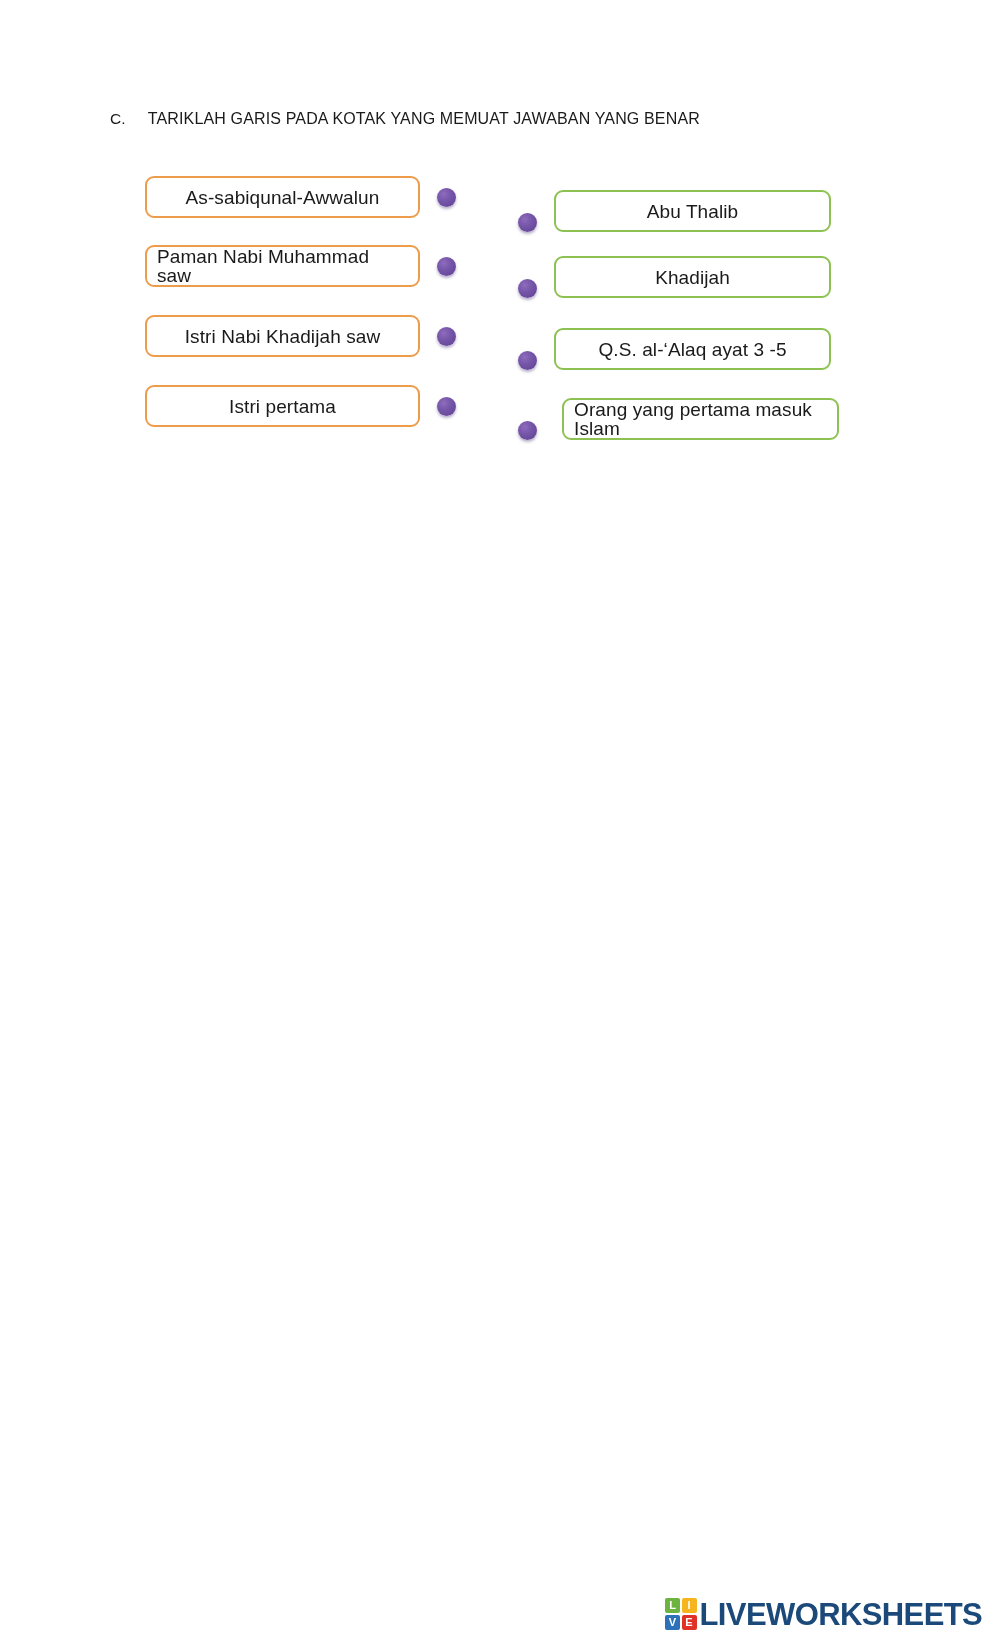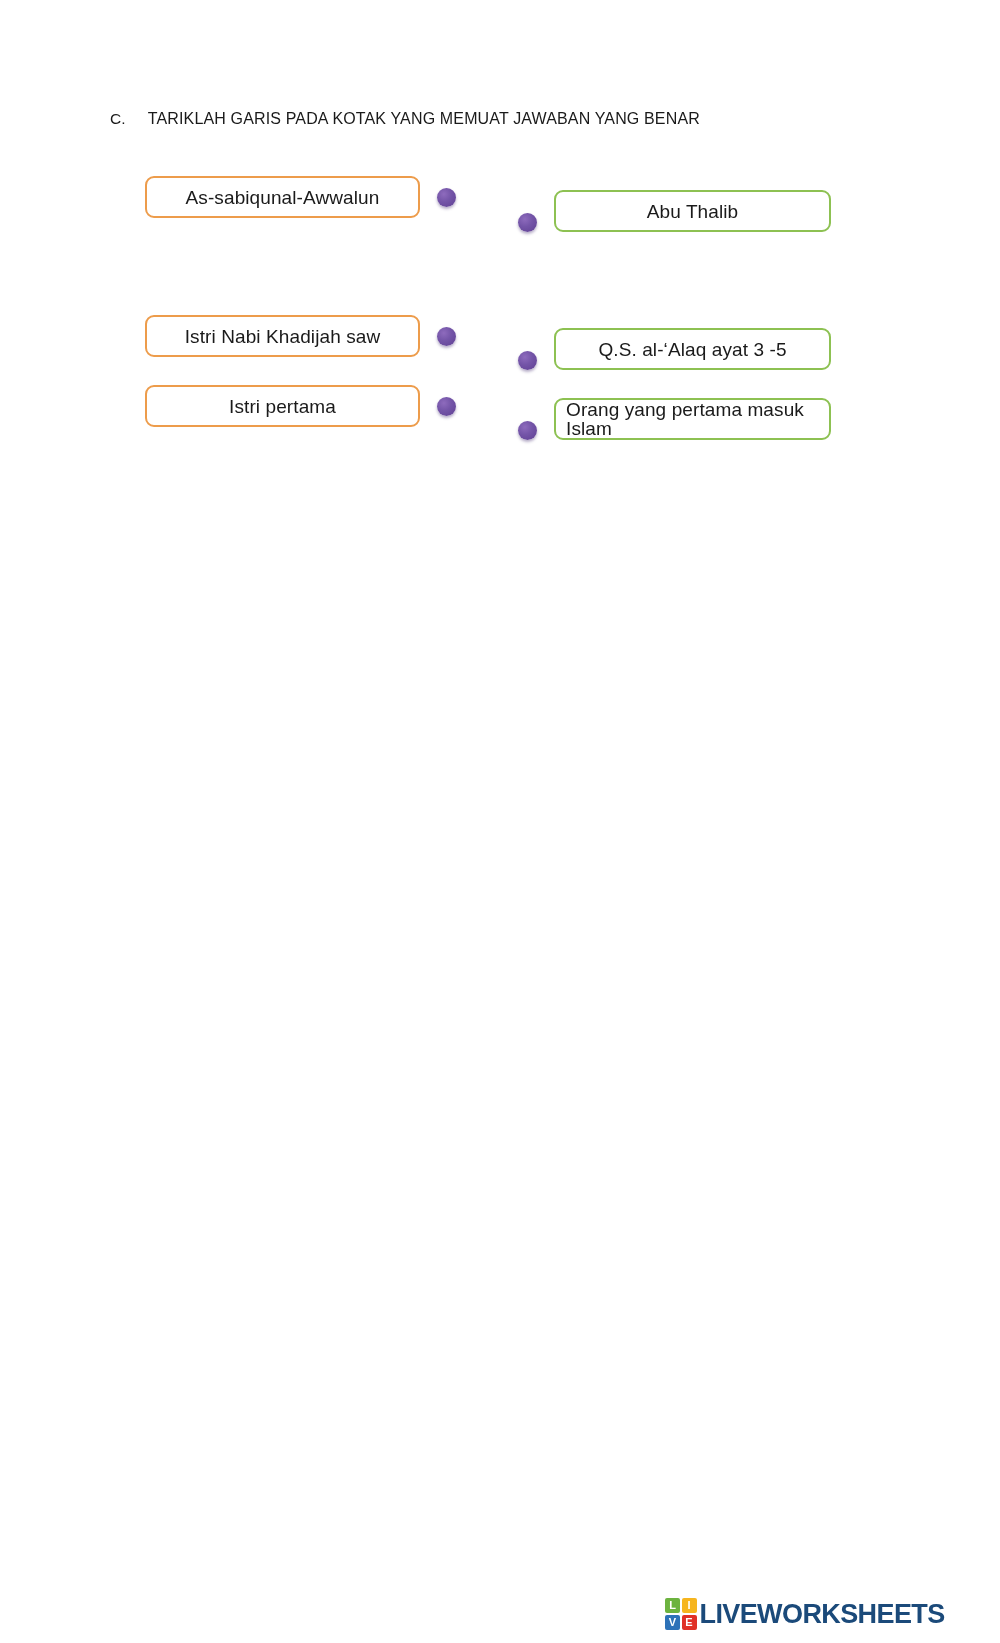--- a/index.html
+++ b/index.html
@@ -123,21 +123,21 @@
     color: #ffffff;
     font-family: "Liberation Sans", sans-serif;
     line-height: 1;
   }
   .tile-l { background: #6CB33F; }
   .tile-i { background: #F6B51E; }
   .tile-v { background: #2D72B8; }
   .tile-e { background: #E03127; }
 
   .logo-word {
-    font-size: 27px;
+    font-size: 31px;
     font-weight: bold;
     color: #1B4A7A;
     letter-spacing: -0.6px;
     font-family: "Liberation Sans", sans-serif;
     line-height: 1;
   }
 </style>
 </head>
 <body>
 
@@ -152,38 +152,48 @@
     <div class="side side-left">
       <div class="opt-box left-box">As-sabiqunal-Awwalun</div>
       <span class="dot dot-left"></span>
     </div>
     <div class="side side-right">
       <span class="dot dot-right"></span>
       <div class="opt-box right-box">Abu Thalib</div>
     </div>
   </div>
 
+  <div class="match-row" style="top: 231px;">
+    <div class="side side-left">
+      <div class="opt-box left-box">Paman Nabi Muhammad saw</div>
+      <span class="dot dot-left"></span>
+    </div>
+    <div class="side side-right" style="margin-top: -3px;">
+      <span class="dot dot-right"></span>
+      <div class="opt-box right-box">Khadijah</div>
+    </div>
+  </div>
 
   <div class="match-row" style="top: 301px;">
     <div class="side side-left">
       <div class="opt-box left-box">Istri Nabi Khadijah saw</div>
       <span class="dot dot-left"></span>
     </div>
     <div class="side side-right" style="margin-top: -1px;">
       <span class="dot dot-right"></span>
       <div class="opt-box right-box">Q.S. al-‘Alaq ayat 3 -5</div>
     </div>
   </div>
 
   <div class="match-row" style="top: 371px;">
     <div class="side side-left">
       <div class="opt-box left-box">Istri pertama</div>
       <span class="dot dot-left"></span>
     </div>
-    <div class="side side-right" style="margin-top: -1px;">
+    <div class="side side-right" style="margin-top: -1px; gap: 8px;">
       <span class="dot dot-right"></span>
       <div class="opt-box right-box">Orang yang pertama masuk Islam</div>
     </div>
   </div>
 
 </div>
 
 <div class="footer-logo">
   <div class="logo-tiles">
     <span class="logo-tile tile-l">L</span>

